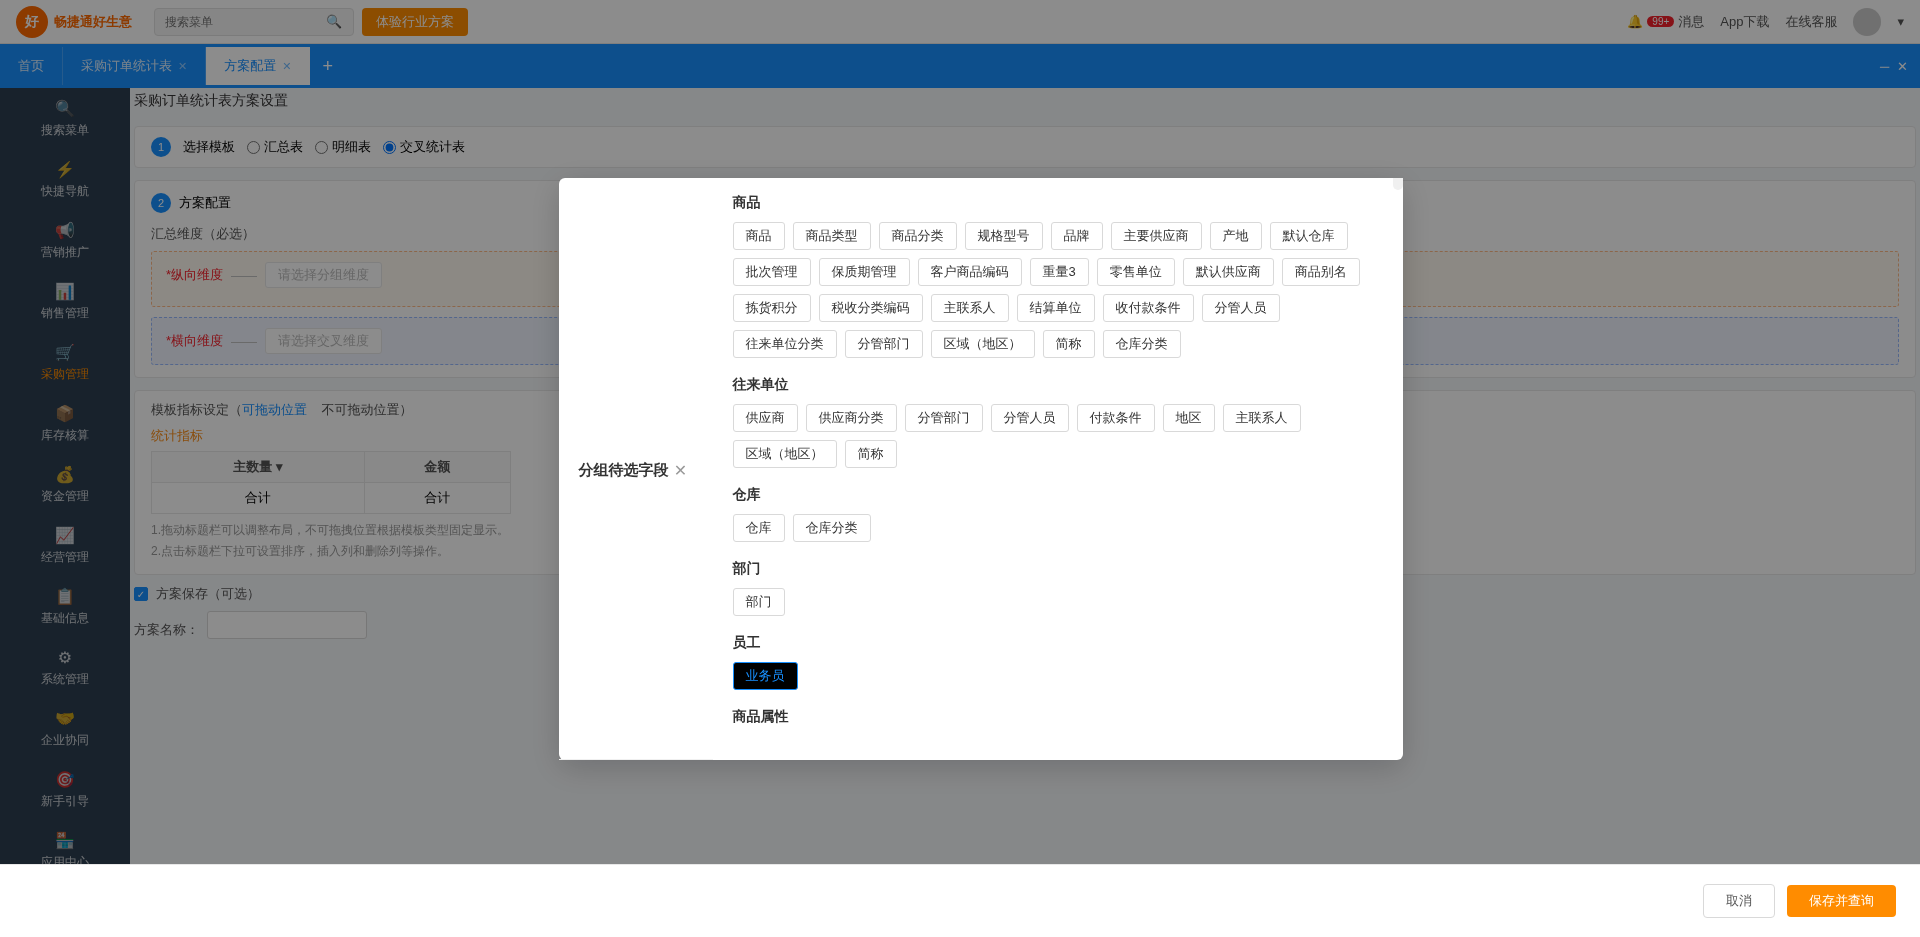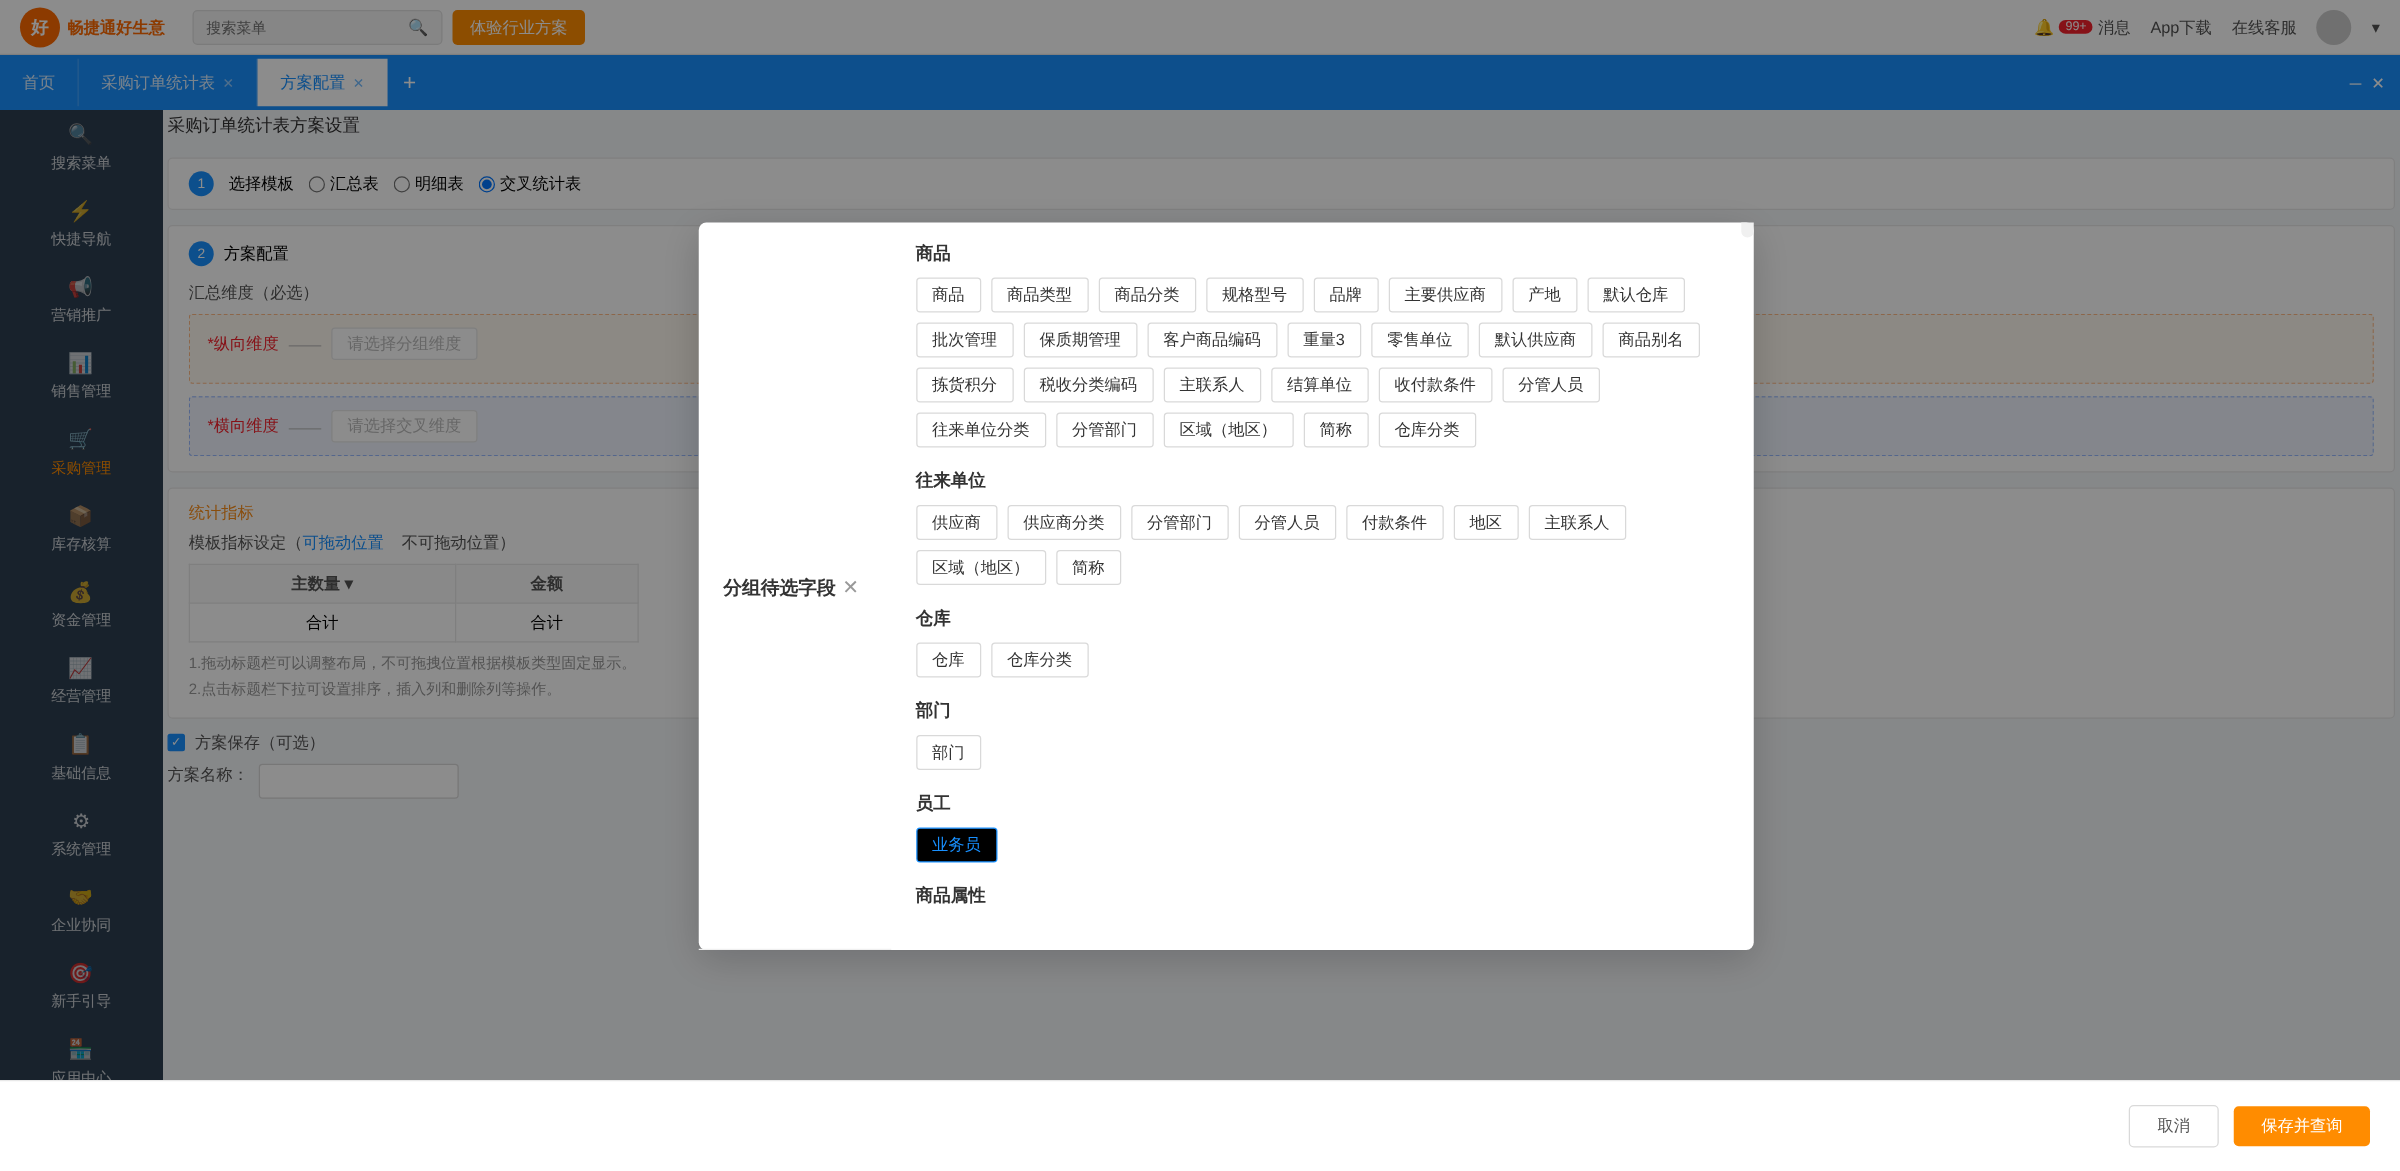--- a/index.html
+++ b/index.html
@@ -406,27 +406,27 @@
       <div style="background:#f0f5ff; border:1px dashed #99bbff; border-radius:3px; padding:10px 14px;">
         <div style="display:flex; align-items:center; gap:8px;">
           <span style="color:#f5222d;">*横向维度</span>
           <span style="color:#bbb;">——</span>
           <span style="color:#bbb; font-size:13px; background:#fff; border:1px solid #e8e8e8; border-radius:3px; padding:3px 12px; cursor:pointer;">请选择交叉维度</span>
         </div>
       </div>
     </div>
 
     <div style="background:#fff; border:1px solid #e8e8e8; border-radius:4px; padding:10px 16px; margin-bottom:10px;">
-      <div style="font-size:13px; color:#fa8c16; margin-bottom:6px;">统计指标</div>
-
       <div style="font-size:13px; color:#555; margin-bottom:8px;">
         模板指标设定（<span style="color:#1890ff;">可拖动位置</span>
         &nbsp;&nbsp;
         <span>不可拖动位置）</span>
       </div>
+
+      <div style="font-size:13px; color:#fa8c16; margin-bottom:6px;">统计指标</div>
       <table class="stats-table" style="width:360px;">
         <thead>
           <tr>
             <th>
               主数量 <span style="cursor:pointer;">▾</span>
             </th>
             <th>金额</th>
           </tr>
         </thead>
         <tbody>
@@ -440,21 +440,21 @@
       <div class="hint-text">
         <p>1.拖动标题栏可以调整布局，不可拖拽位置根据模板类型固定显示。</p>
         <p>2.点击标题栏下拉可设置排序，插入列和删除列等操作。</p>
       </div>
     </div>
 
     <div style="display:flex; align-items:center; gap:8px; font-size:13px; color:#555;">
       <div class="checkbox-box">✓</div>
       <span>方案保存（可选）</span>
     </div>
-    <div style="display:flex; align-items:flex-start; gap:8px; margin-top:8px; font-size:13px; color:#555;">
+    <div style="display:flex; align-items:flex-end; gap:8px; margin-top:8px; font-size:13px; color:#555;">
       <span>方案名称：</span>
       <input class="scheme-input" type="text" style="">
     </div>
   </div>
 </div>
 
 <div class="overlay">
   <div class="modal">
     <div class="modal-header">
       <span class="modal-title">分组待选字段</span>

